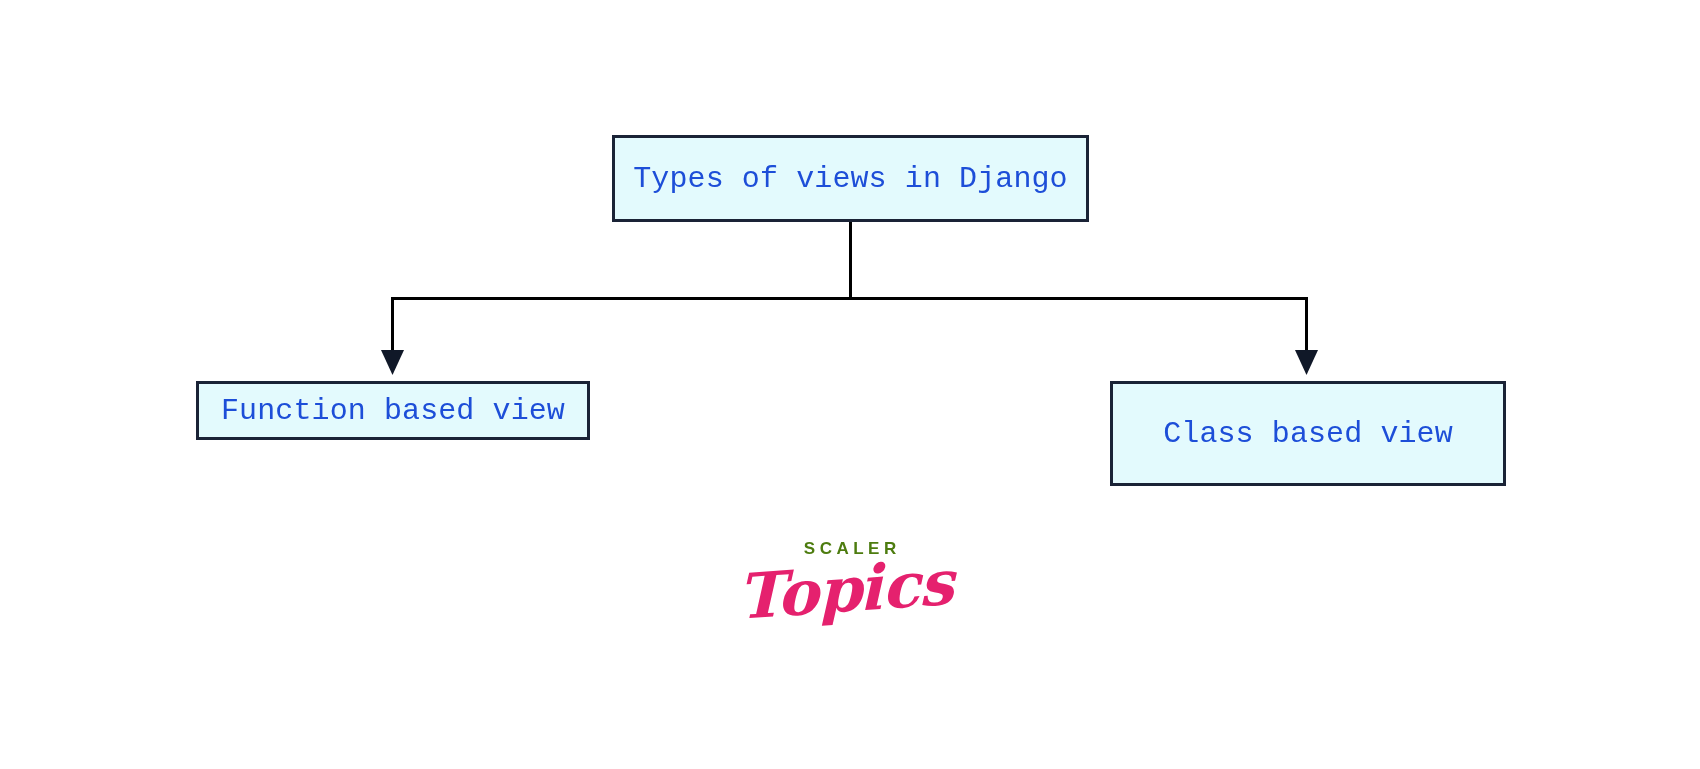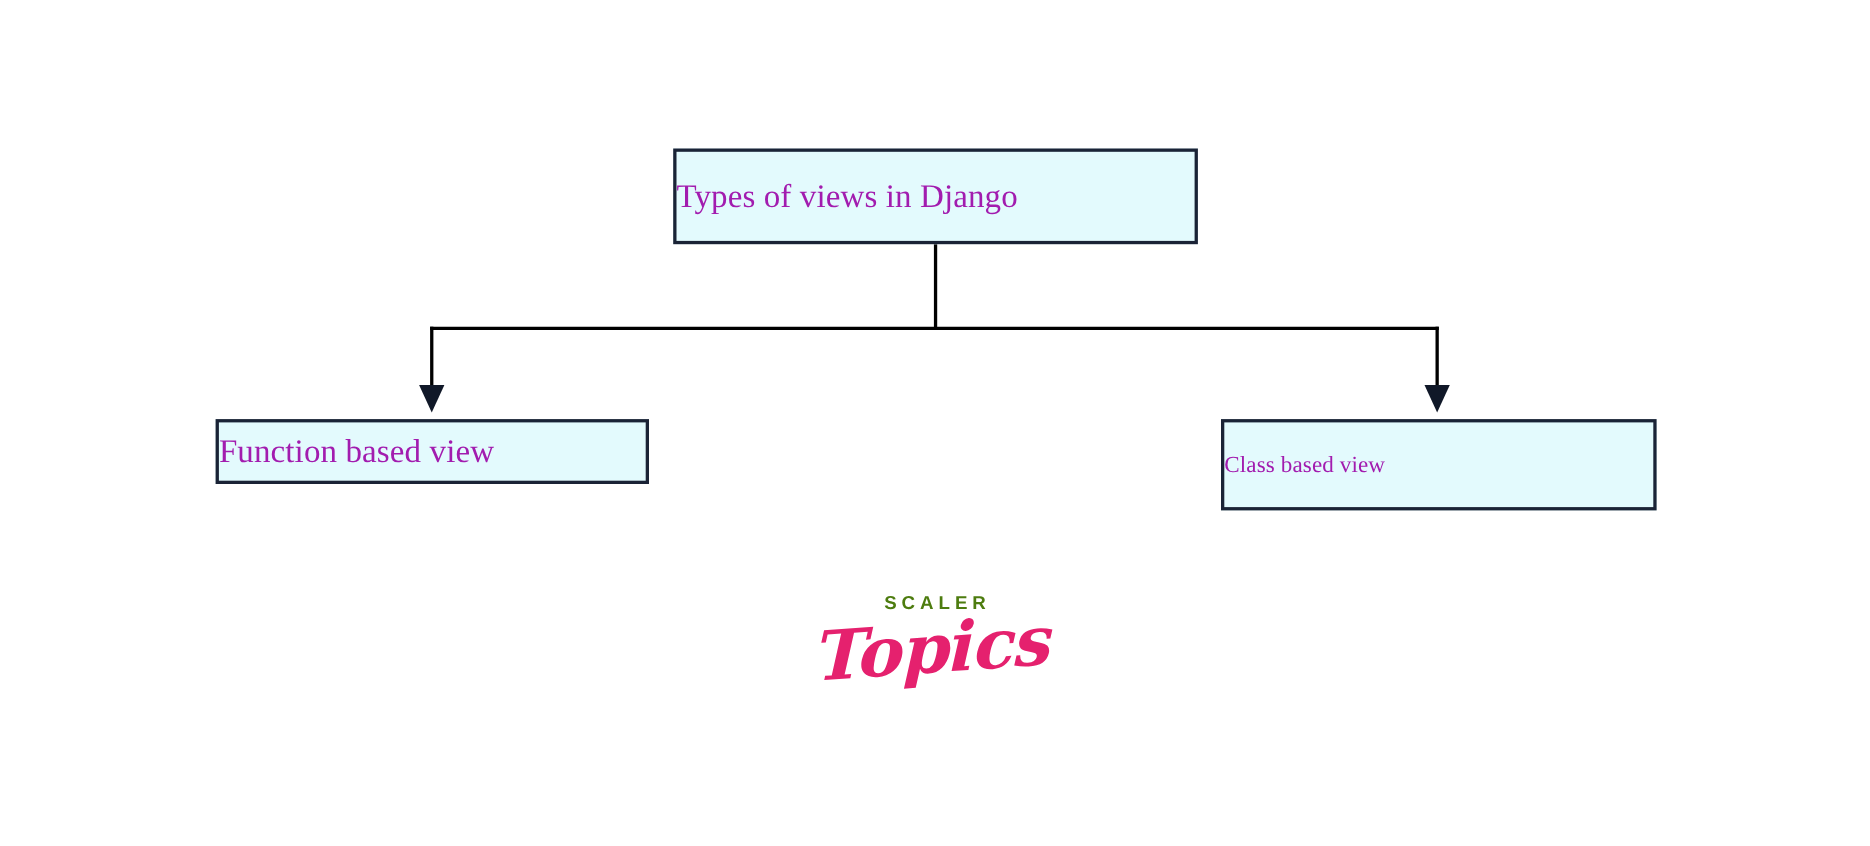--- a/index.html
+++ b/index.html
@@ -20,23 +20,23 @@
   }
 
   
   .node {
     position: absolute;
     box-sizing: border-box;
     background: #e3fafd;
     border: 3px solid #1a2336;
     display: flex;
     align-items: center;
-    justify-content: flex-start;
-    color: #a21caf;
-    font-family: Liberation Serif, serif;
+    justify-content: center;
+    color: #1d4ed8;
+    font-family: Liberation Mono, monospace;
     font-weight: 400;
     letter-spacing: 0.1px;
     white-space: nowrap;
   }
 
   #node-root {
     left: 612px;
     top: 135px;
     width: 477px;
     height: 87px;
@@ -46,22 +46,22 @@
     left: 196px;
     top: 381px;
     width: 394px;
     height: 59px;
     font-size: 30px;
   }
   #node-cbv {
     left: 1110px;
     top: 381px;
     width: 396px;
-    height: 83px;
-    font-size: 21px;
+    height: 105px;
+    font-size: 30px;
   }
 
   
   #connectors {
     position: absolute;
     left: 0;
     top: 0;
     width: 1700px;
     height: 769px;
     pointer-events: none;

